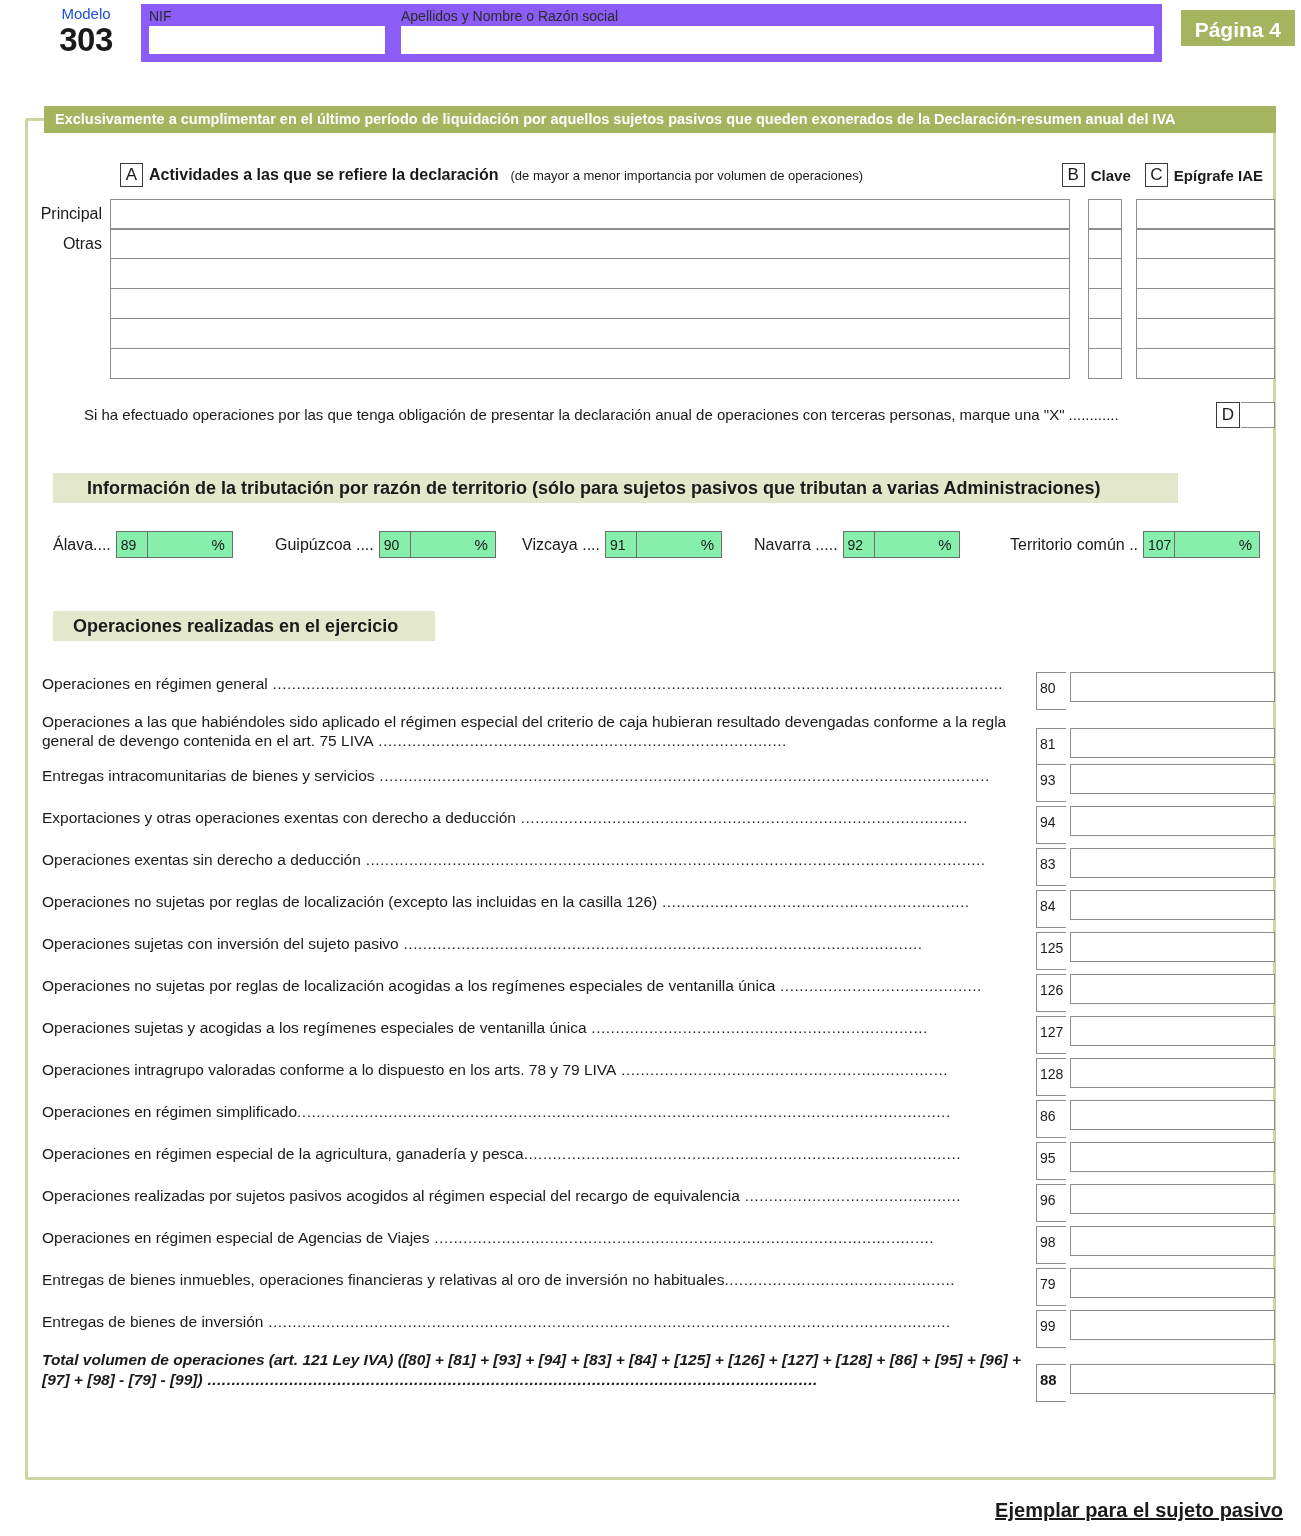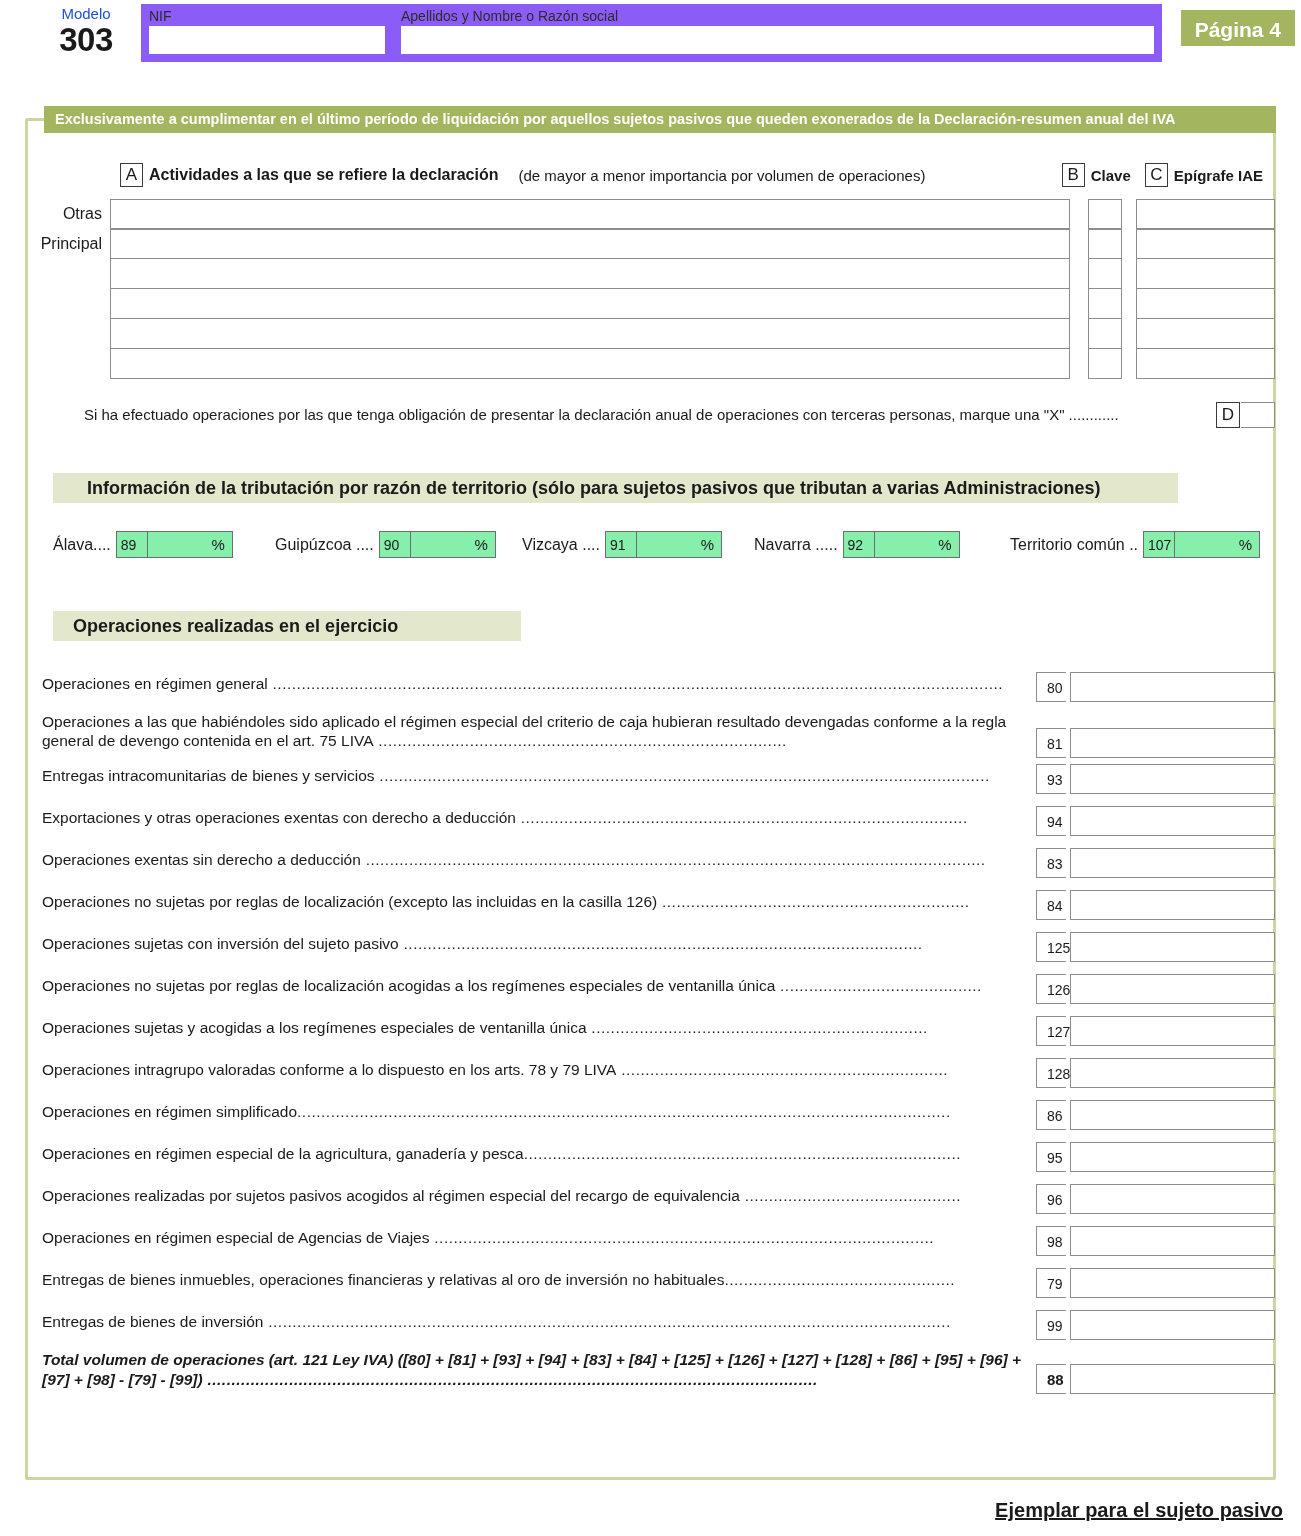--- a/index.html
+++ b/index.html
@@ -120,24 +120,24 @@
     font-weight: normal;
     background: #fff;
     margin-right: 6px;
   }
   .sec-a-title {
     font-size: 16px;
     font-weight: bold;
     white-space: nowrap;
   }
   .sec-a-sub {
-    font-size: 15px;
+    font-size: 13px;
     font-weight: normal;
     white-space: nowrap;
-    margin-left: 20px;
+    margin-left: 12px;
   }
   .bc-head {
     position: absolute;
     right: 24px; top: 163px;
     display: flex;
     align-items: center;
   }
   .bc-label {
     font-size: 15px; font-weight: bold;
     margin-right: 14px;
@@ -220,21 +220,21 @@
     white-space: nowrap;
   }
   .pale-head.territorio {
     left: 53px; top: 473px;
     width: 1125px; height: 30px;
     font-size: 18px; line-height: 30px;
     padding-left: 34px;
   }
   .pale-head.operaciones {
     left: 53px; top: 611px;
-    width: 468px; height: 30px;
+    width: 382px; height: 30px;
     font-size: 18px; line-height: 30px;
     padding-left: 20px;
   }
 
   
   .terr-row {
     position: absolute;
     left: 0; top: 531px;
     width: 1301px; height: 30px;
   }
@@ -280,26 +280,26 @@
     line-height: 19px;
     padding-top: 4px;
   }
   .op-row.two-line .op-label { padding-top: 0; }
   .dots {
     letter-spacing: 0.5px;
   }
   .op-code {
     position: absolute;
     left: 1036px; top: 2px;
-    width: 30px; height: 30px;
+    width: 30px; height: 38px;
     border: 1px solid #8d8d8d;
     border-right: none;
     font-size: 14px;
     line-height: 30px;
-    padding-left: 10px;
+    padding-left: 3px;
     background: #fff;
   }
   .op-input {
     position: absolute;
     left: 1070px; top: 2px;
     width: 205px; height: 30px;
     border: 1px solid #8d8d8d;
     background: #fff;
   }
   .op-row.total .op-label {
@@ -361,27 +361,27 @@
 
 <div class="bc-head">
   <span class="letter-box">B</span>
   <span class="bc-label">Clave</span>
   <span class="letter-box">C</span>
   <span class="bc-label">Epígrafe IAE</span>
 </div>
 
 <div class="act-area">
   <div class="act-row">
-    <span class="act-rowlabel">Otras</span>
+    <span class="act-rowlabel">Principal</span>
     <div class="act-desc"></div>
     <div class="act-clave"></div>
     <div class="act-epig"></div>
   </div>
   <div class="act-row">
-    <span class="act-rowlabel">Principal</span>
+    <span class="act-rowlabel">Otras</span>
     <div class="act-desc"></div>
     <div class="act-clave"></div>
     <div class="act-epig"></div>
   </div>
   <div class="act-row joined">
     <span class="act-rowlabel"></span>
     <div class="act-desc"></div>
     <div class="act-clave"></div>
     <div class="act-epig"></div>
   </div>

